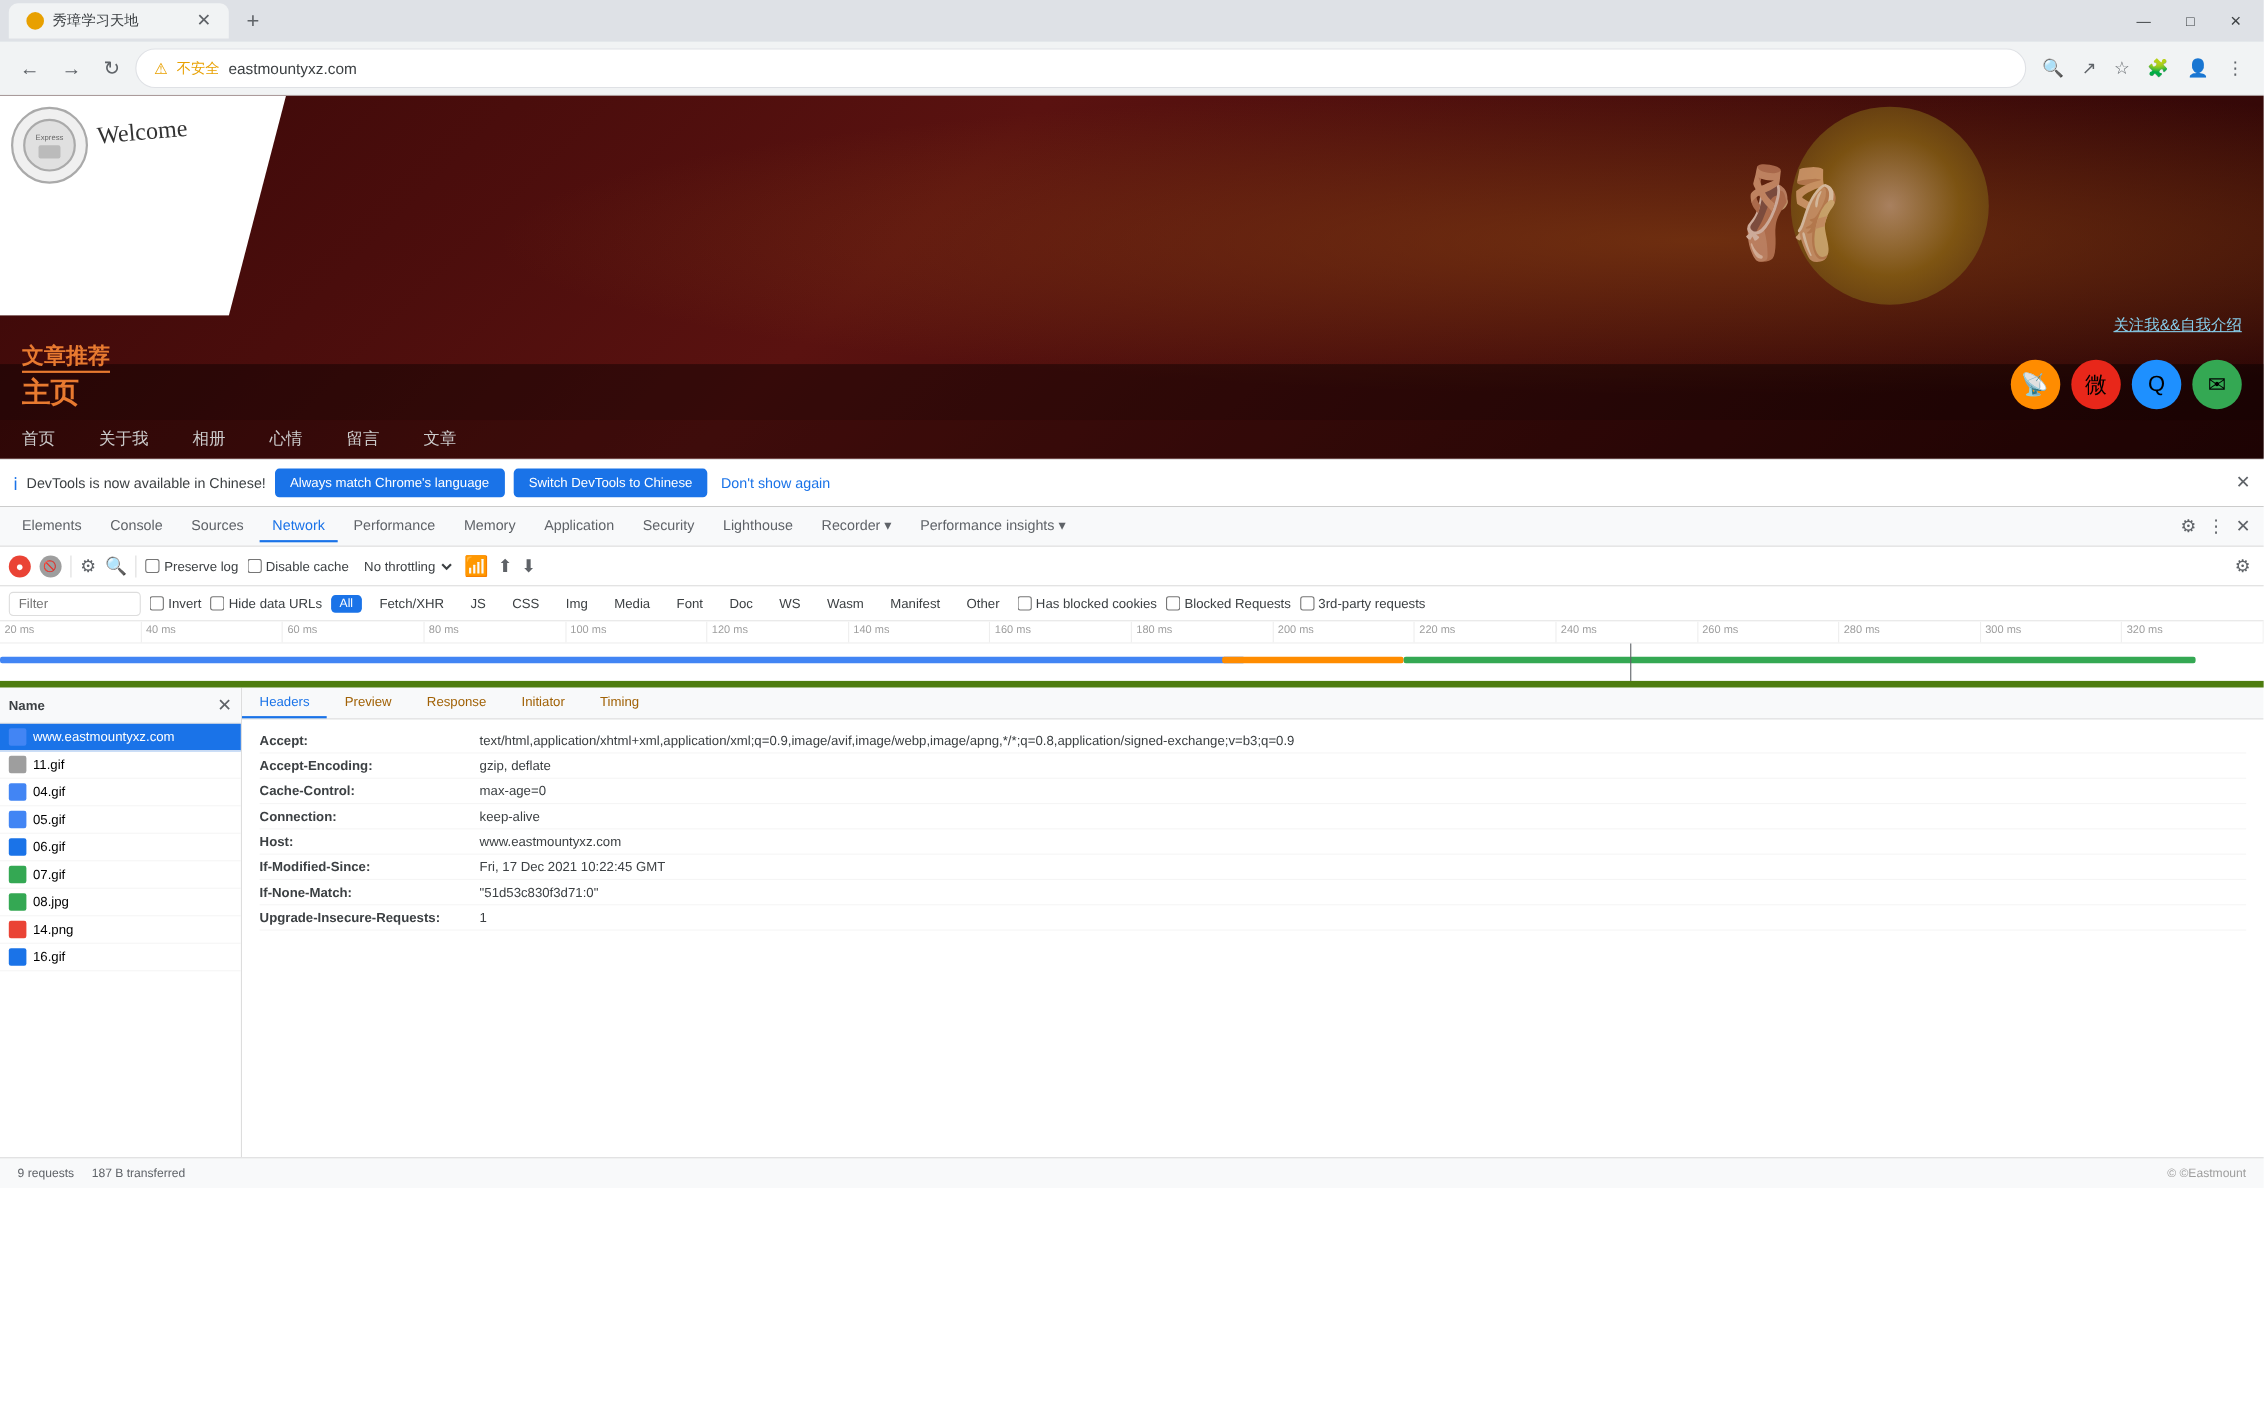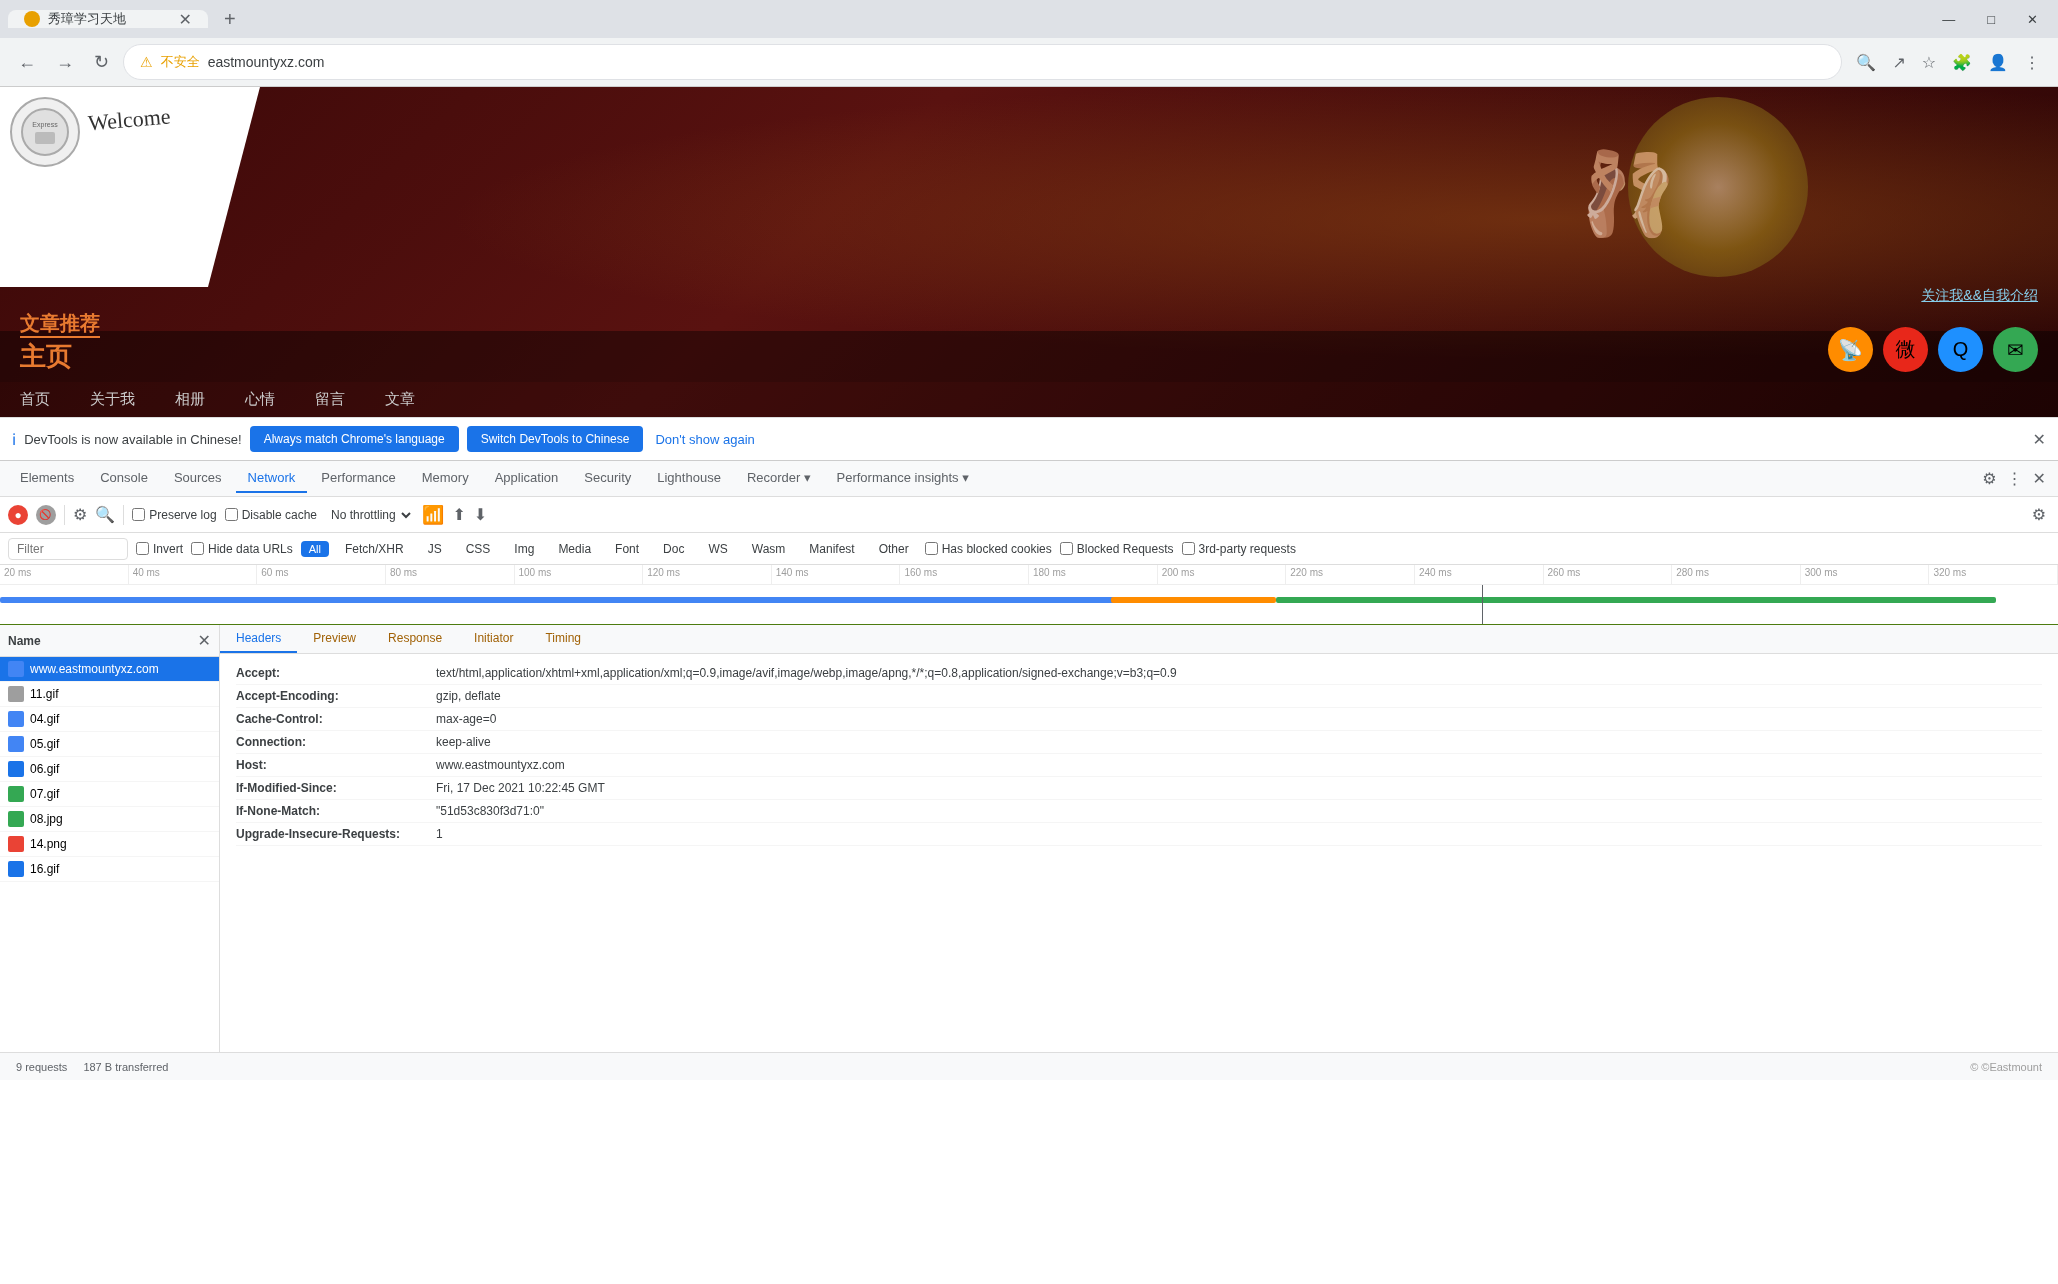--- a/index.html
+++ b/index.html
@@ -1,21 +1,21 @@
 <!DOCTYPE html>
 <html><head>
   <meta charset="utf-8">
   <style>
     * { margin: 0; padding: 0; box-sizing: border-box; }
     body { font-family: Arial, sans-serif; font-size: 12px; background: #fff; width: 2058px; height: 1284px; overflow: hidden; }
 
     
     .browser-chrome { background: #f1f3f4; border-bottom: 1px solid #ccc; }
     .tab-bar { display: flex; align-items: center; height: 38px; padding: 0 8px; background: #dee1e6; }
-    .tab { display: flex; align-items: center; background: #f1f3f4; border-radius: 8px 8px 0 0; padding: 0 16px; height: 18px; min-width: 200px; font-size: 13px; gap: 8px; position: relative; }
+    .tab { display: flex; align-items: center; background: #f1f3f4; border-radius: 8px 8px 0 0; padding: 0 16px; height: 32px; min-width: 200px; font-size: 13px; gap: 8px; position: relative; }
     .tab-favicon { width: 16px; height: 16px; background: #e8a000; border-radius: 50%; }
     .tab-title { flex: 1; font-size: 13px; color: #3c4043; }
     .tab-close { cursor: pointer; color: #5f6368; font-size: 16px; }
     .new-tab-btn { background: none; border: none; font-size: 20px; color: #5f6368; cursor: pointer; margin-left: 8px; padding: 4px 8px; }
     .tab-controls { margin-left: auto; display: flex; gap: 8px; }
     .win-btn { background: none; border: none; font-size: 13px; color: #3c4043; cursor: pointer; padding: 4px 12px; }
     .win-close { color: #3c4043; }
 
     .address-bar { display: flex; align-items: center; height: 48px; padding: 0 12px; gap: 8px; background: #f1f3f4; }
     .nav-btn { background: none; border: none; font-size: 18px; color: #5f6368; cursor: pointer; padding: 6px; border-radius: 50%; }
@@ -61,21 +61,21 @@
     
     .filter-bar { display: flex; align-items: center; padding: 4px 8px; border-bottom: 1px solid #ddd; gap: 8px; height: 32px; font-size: 12px; }
     .filter-input-area { border: 1px solid #ddd; border-radius: 4px; padding: 2px 8px; height: 22px; display: flex; align-items: center; min-width: 120px; }
     .filter-btn { padding: 2px 8px; border-radius: 4px; border: none; font-size: 11px; cursor: pointer; color: #3c4043; background: none; }
     .filter-btn.active { background: #1a73e8; color: white; border-radius: 4px; }
     .filter-type-btn { padding: 2px 8px; font-size: 12px; cursor: pointer; background: none; border: none; color: #3c4043; }
     .filter-checkbox { display: flex; align-items: center; gap: 4px; font-size: 12px; color: #3c4043; cursor: pointer; }
     .filter-checkbox input { margin: 0; }
 
     
-    .timeline-area { height: 60px; border-bottom: 1px solid #4d7c0f; background: #fff; position: relative; overflow: hidden; }
+    .timeline-area { height: 60px; border-bottom: 6px solid #4d7c0f; background: #fff; position: relative; overflow: hidden; }
     .timeline-ruler { display: flex; height: 20px; border-bottom: 1px solid #eee; }
     .timeline-tick { flex: 1; border-right: 1px solid #eee; padding: 2px 4px; font-size: 10px; color: #9e9e9e; }
     .timeline-bars { height: 40px; position: relative; }
     .timeline-bar-blue { position: absolute; top: 8px; left: 0; height: 6px; background: #4285f4; border-radius: 2px; }
 
     
     .main-content { display: flex; flex: 1; overflow: hidden; }
 
     
     .file-list-panel { width: 220px; border-right: 1px solid #ddd; overflow-y: auto; background: #fff; }

